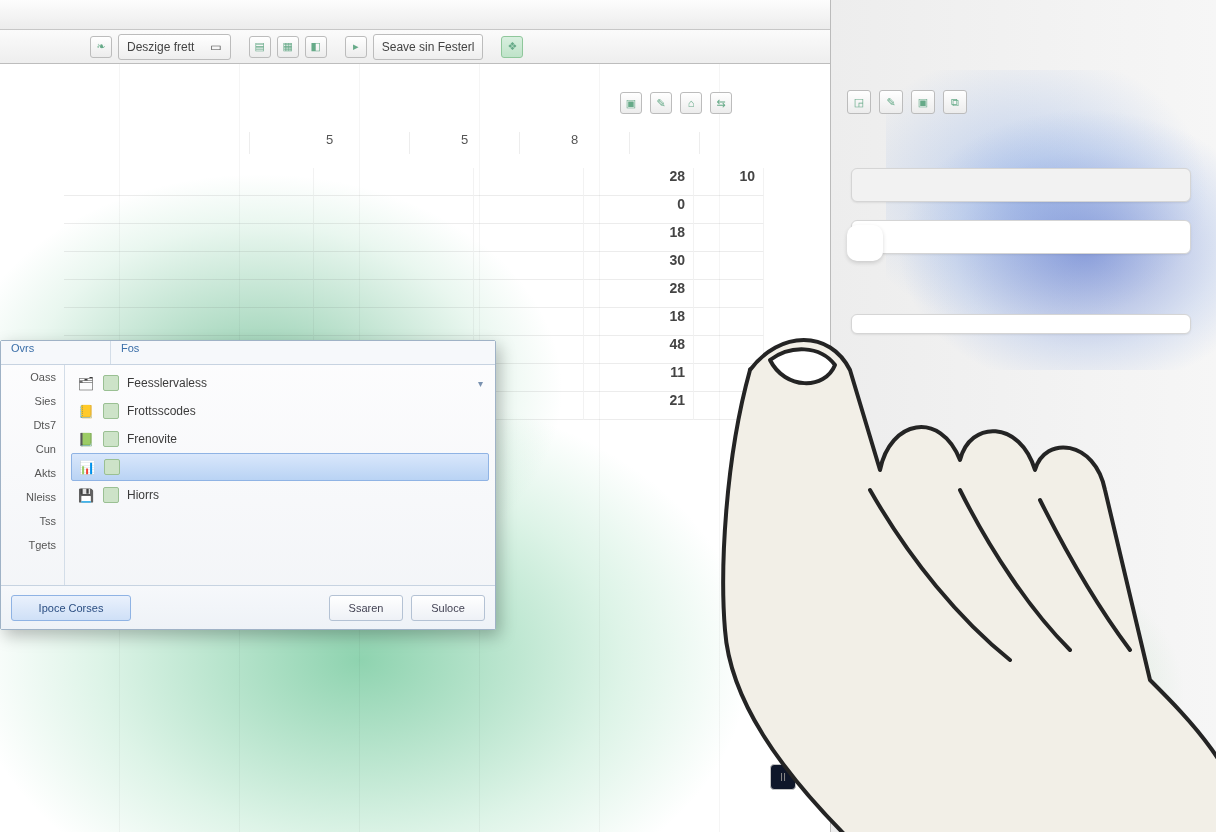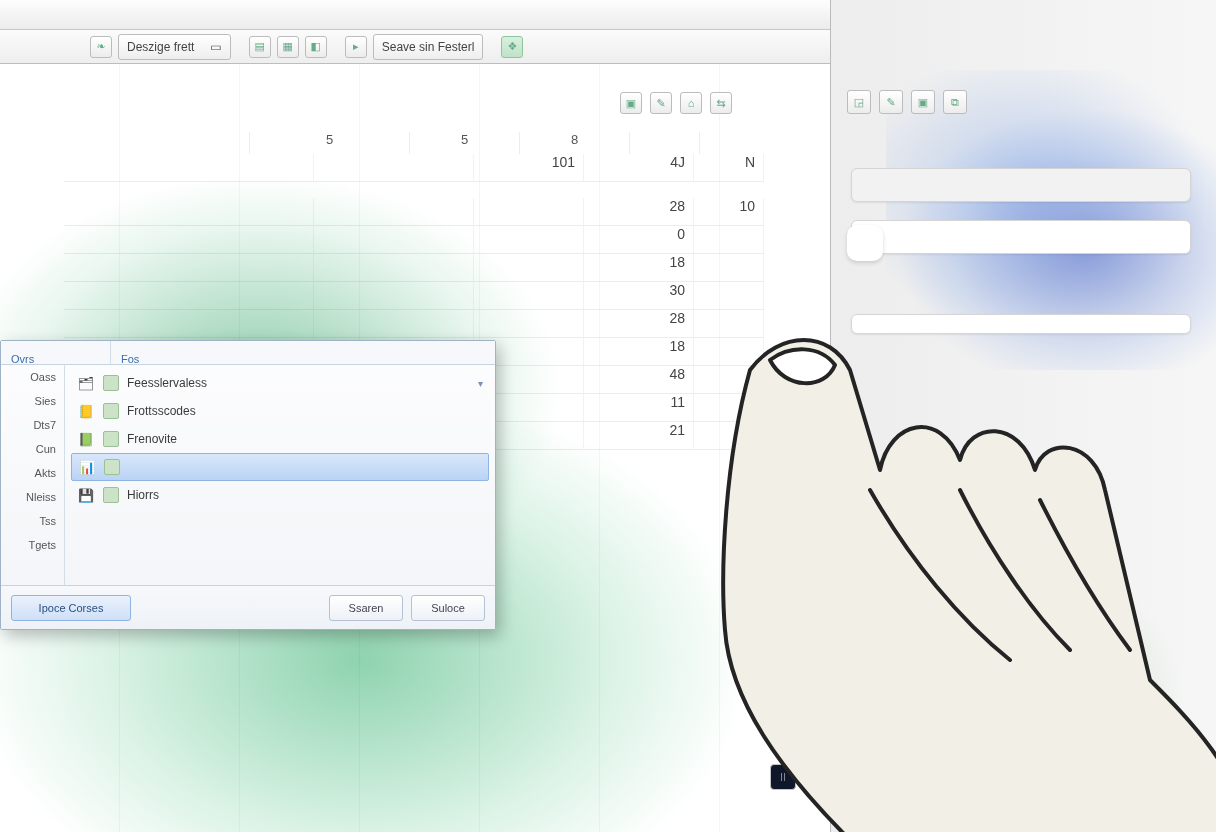--- a/index.html
+++ b/index.html
@@ -106,21 +106,21 @@
     position:absolute; left:0; top:340px; width:496px; height:290px;
     background:linear-gradient(#fdfdfe,#f2f4f7);
     border:1px solid #9fb2c6; border-radius:2px;
     box-shadow:4px 6px 16px rgba(0,0,0,.25);
     display:flex; flex-direction:column;
   }
   .dlg-head {
     height:24px; display:flex; font-size:11px; color:#3a6ea8;
     border-bottom:1px solid #c7d3e1; background:#f6f8fb;
   }
-  .dlg-head .col { padding:12px 10px; }
+  .dlg-head .col { padding:1px 10px; }
   .dlg-head .col.a { width:110px; border-right:1px solid #d3dde8;}
   .dlg-head .col.b { flex:1; }
   .dlg-body { flex:1; display:flex;text-align:right; }
   .dlg-side {
     width:64px; border-right:1px solid #d3dde8; font-size:11px; color:#555;
   }
   .dlg-side div { padding:6px 8px; }
   .dlg-list { flex:1; padding:4px 6px; }
   .dlg-item {
     display:flex; align-items:center; gap:8px; height:28px; padding:0 6px;
@@ -192,31 +192,22 @@
   </div>
 
   <div class="colhead">
     <div class="c0"></div>
     <div class="c1">5</div>
     <div class="c2">5</div>
     <div class="c3">8</div>
     <div class="c4"></div>
   </div>
 
-  <div class="datacells" style="top:90px;">
-    <div class="datarow">
-      <div class="cell c0"></div>
-      <div class="cell c1"></div>
-      <div class="cell c2">101</div>
-      <div class="cell c3">4J</div>
-      <div class="cell c4">N</div>
-    </div>
-  </div>
-
-  <div class="datacells" style="top:134px;" id="rows-container">
+
+  <div class="datacells" style="top:104px;font-weight:bold;" id="rows-container">
       <div class="datarow">
         <div class="cell c0"></div>
         <div class="cell c1"></div>
         <div class="cell c2"></div>
         <div class="cell c3">28</div>
         <div class="cell c4">10</div>
       </div>
       <div class="datarow">
         <div class="cell c0"></div>
         <div class="cell c1"></div>

